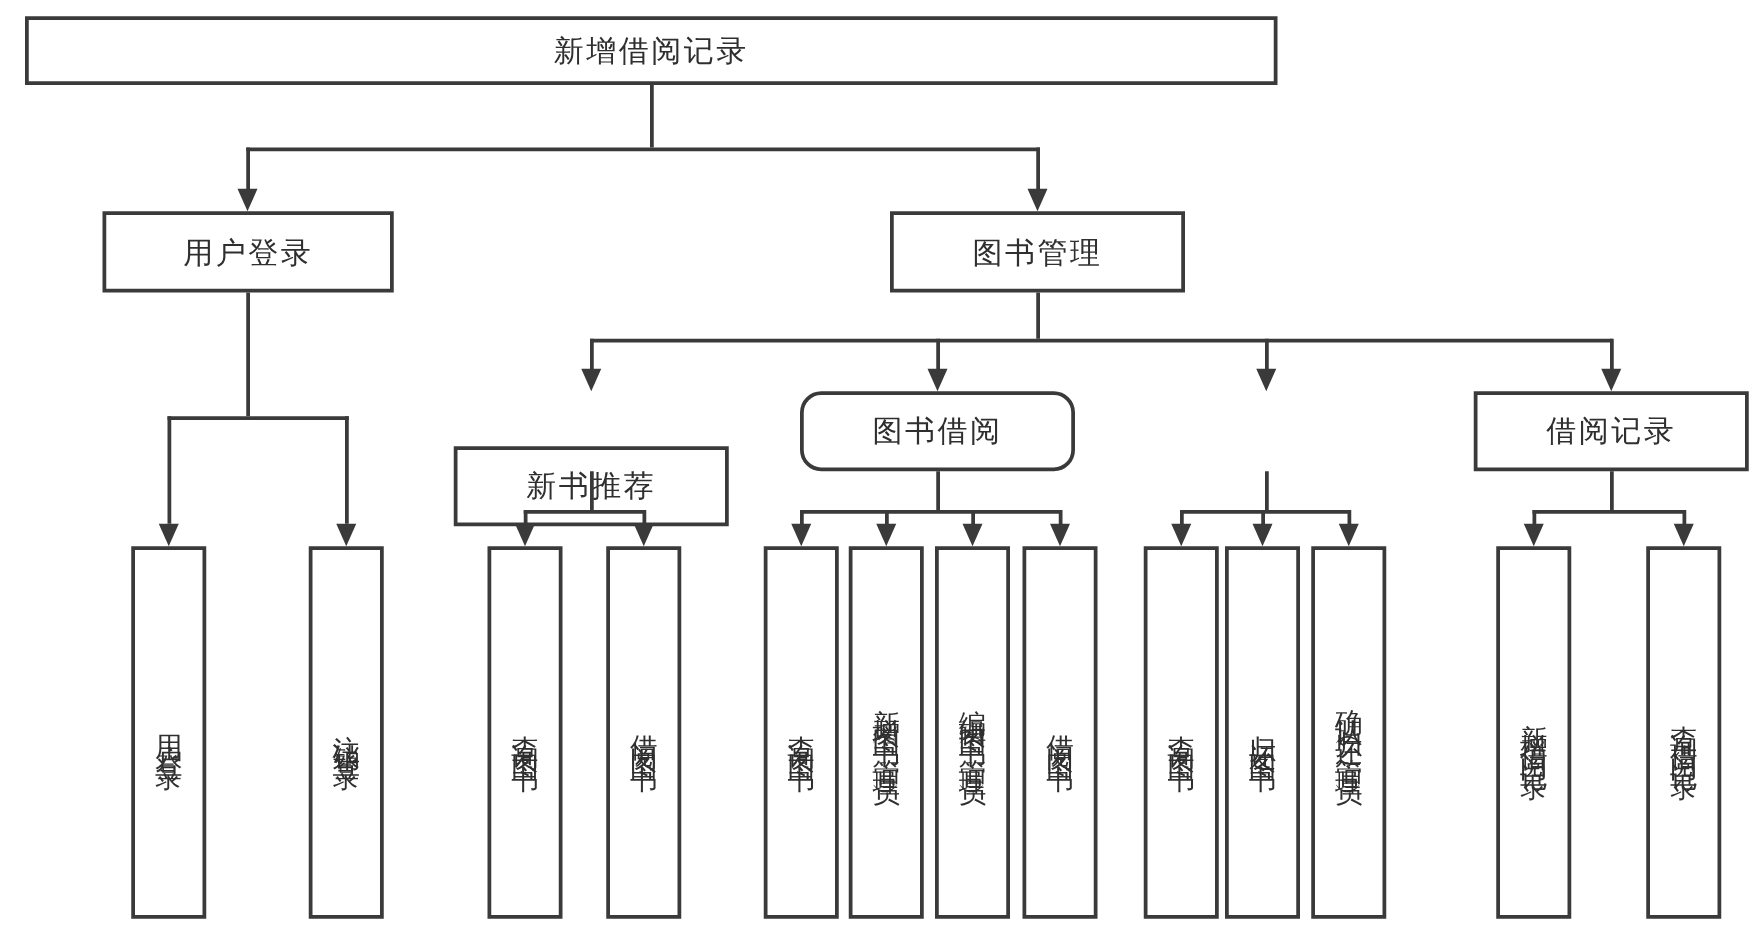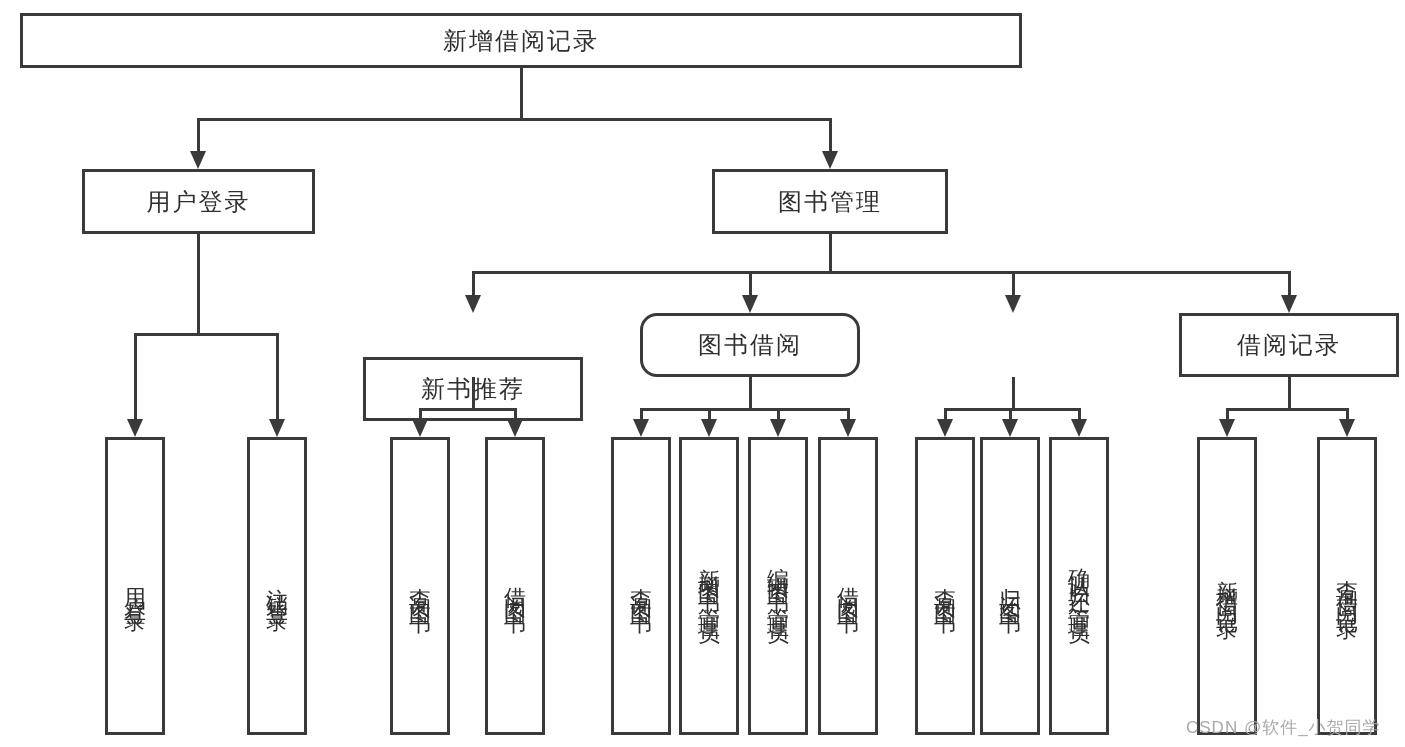--- a/index.html
+++ b/index.html
@@ -112,15 +112,14 @@
   <div class="vline" style="left:1078px;top:408px;height:13px;"></div>
   <div class="arrow" style="left:1071px;top:419px;"></div>
 
   <div class="vline" style="left:1288px;top:377px;height:31px;"></div>
   <div class="hline" style="left:1226px;top:408px;width:122px;"></div>
   <div class="vline" style="left:1226px;top:408px;height:13px;"></div>
   <div class="arrow" style="left:1219px;top:419px;"></div>
   <div class="vline" style="left:1346px;top:408px;height:13px;"></div>
   <div class="arrow" style="left:1339px;top:419px;"></div>
 
-  <div class="watermark">CSDN @软件_小贺同学</div>
 
 </div>
 
 </body></html>

